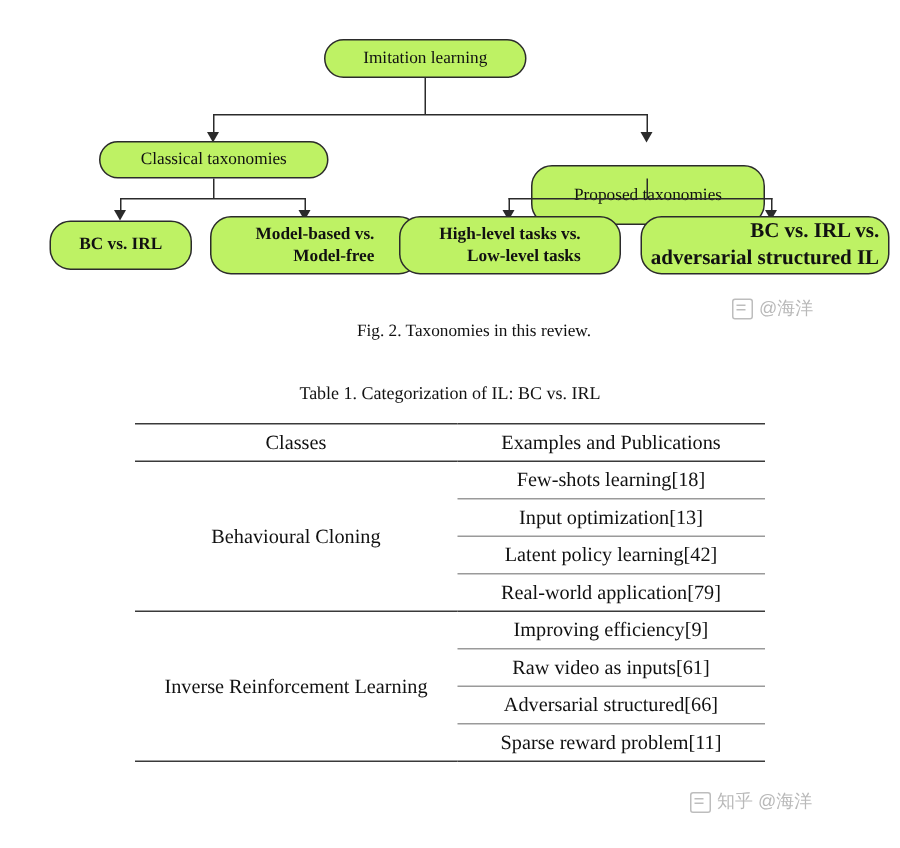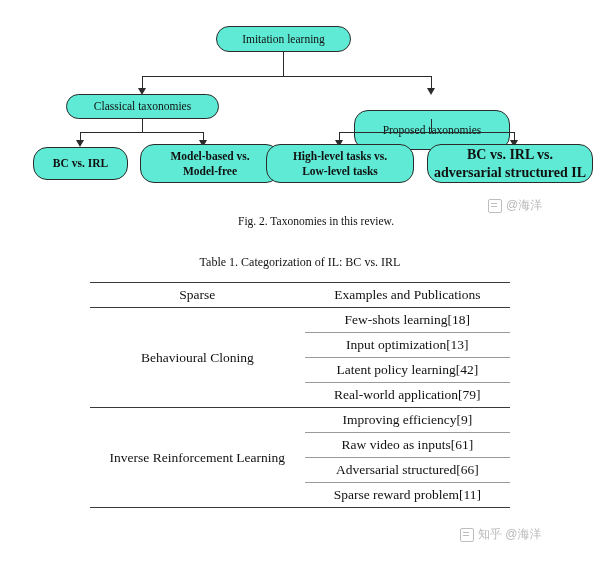--- a/index.html
+++ b/index.html
@@ -21,25 +21,25 @@
     position: relative;
     width: 600px;
     height: 205px;
   }
 
   .node {
     position: absolute;
     box-sizing: border-box;
     border: 1.4px solid #2b2b2b;
     border-radius: 14px;
-    background: #5eead4;
+    background: #bef264;
     display: flex;
     align-items: center;
     justify-content: center;
-    text-align: center;
+    text-align: right;
     font-size: 11.5px;
     line-height: 1.22;
     color: #111111;
     padding: 2px 4px;
   }
   .node.small { font-size: 14px; }
   .node.bold { font-weight: 700; }
 
   .hline, .vline {
     position: absolute;
@@ -196,21 +196,21 @@
 
   <div class="caption" style="top:215px;padding-left:16px;">Fig. 2.  Taxonomies in this review.</div>
 </div>
 
 <div id="table-area">
   <div id="table-title">Table 1. Categorization of IL: BC vs. IRL</div>
 
   <table class="il-table">
     <tbody>
       <tr class="rule-top hdr">
-        <td class="col-class">Sparse</td>
+        <td class="col-class">Classes</td>
         <td class="col-example">Examples and Publications</td>
       </tr>
 
       <tr class="rule-mid">
         <td class="col-class" rowspan="4">Behavioural Cloning</td>
         <td class="col-example ex-cell">Few-shots learning[18]</td>
       </tr>
       <tr>
         <td class="col-example ex-cell">Input optimization[13]</td>
       </tr>

